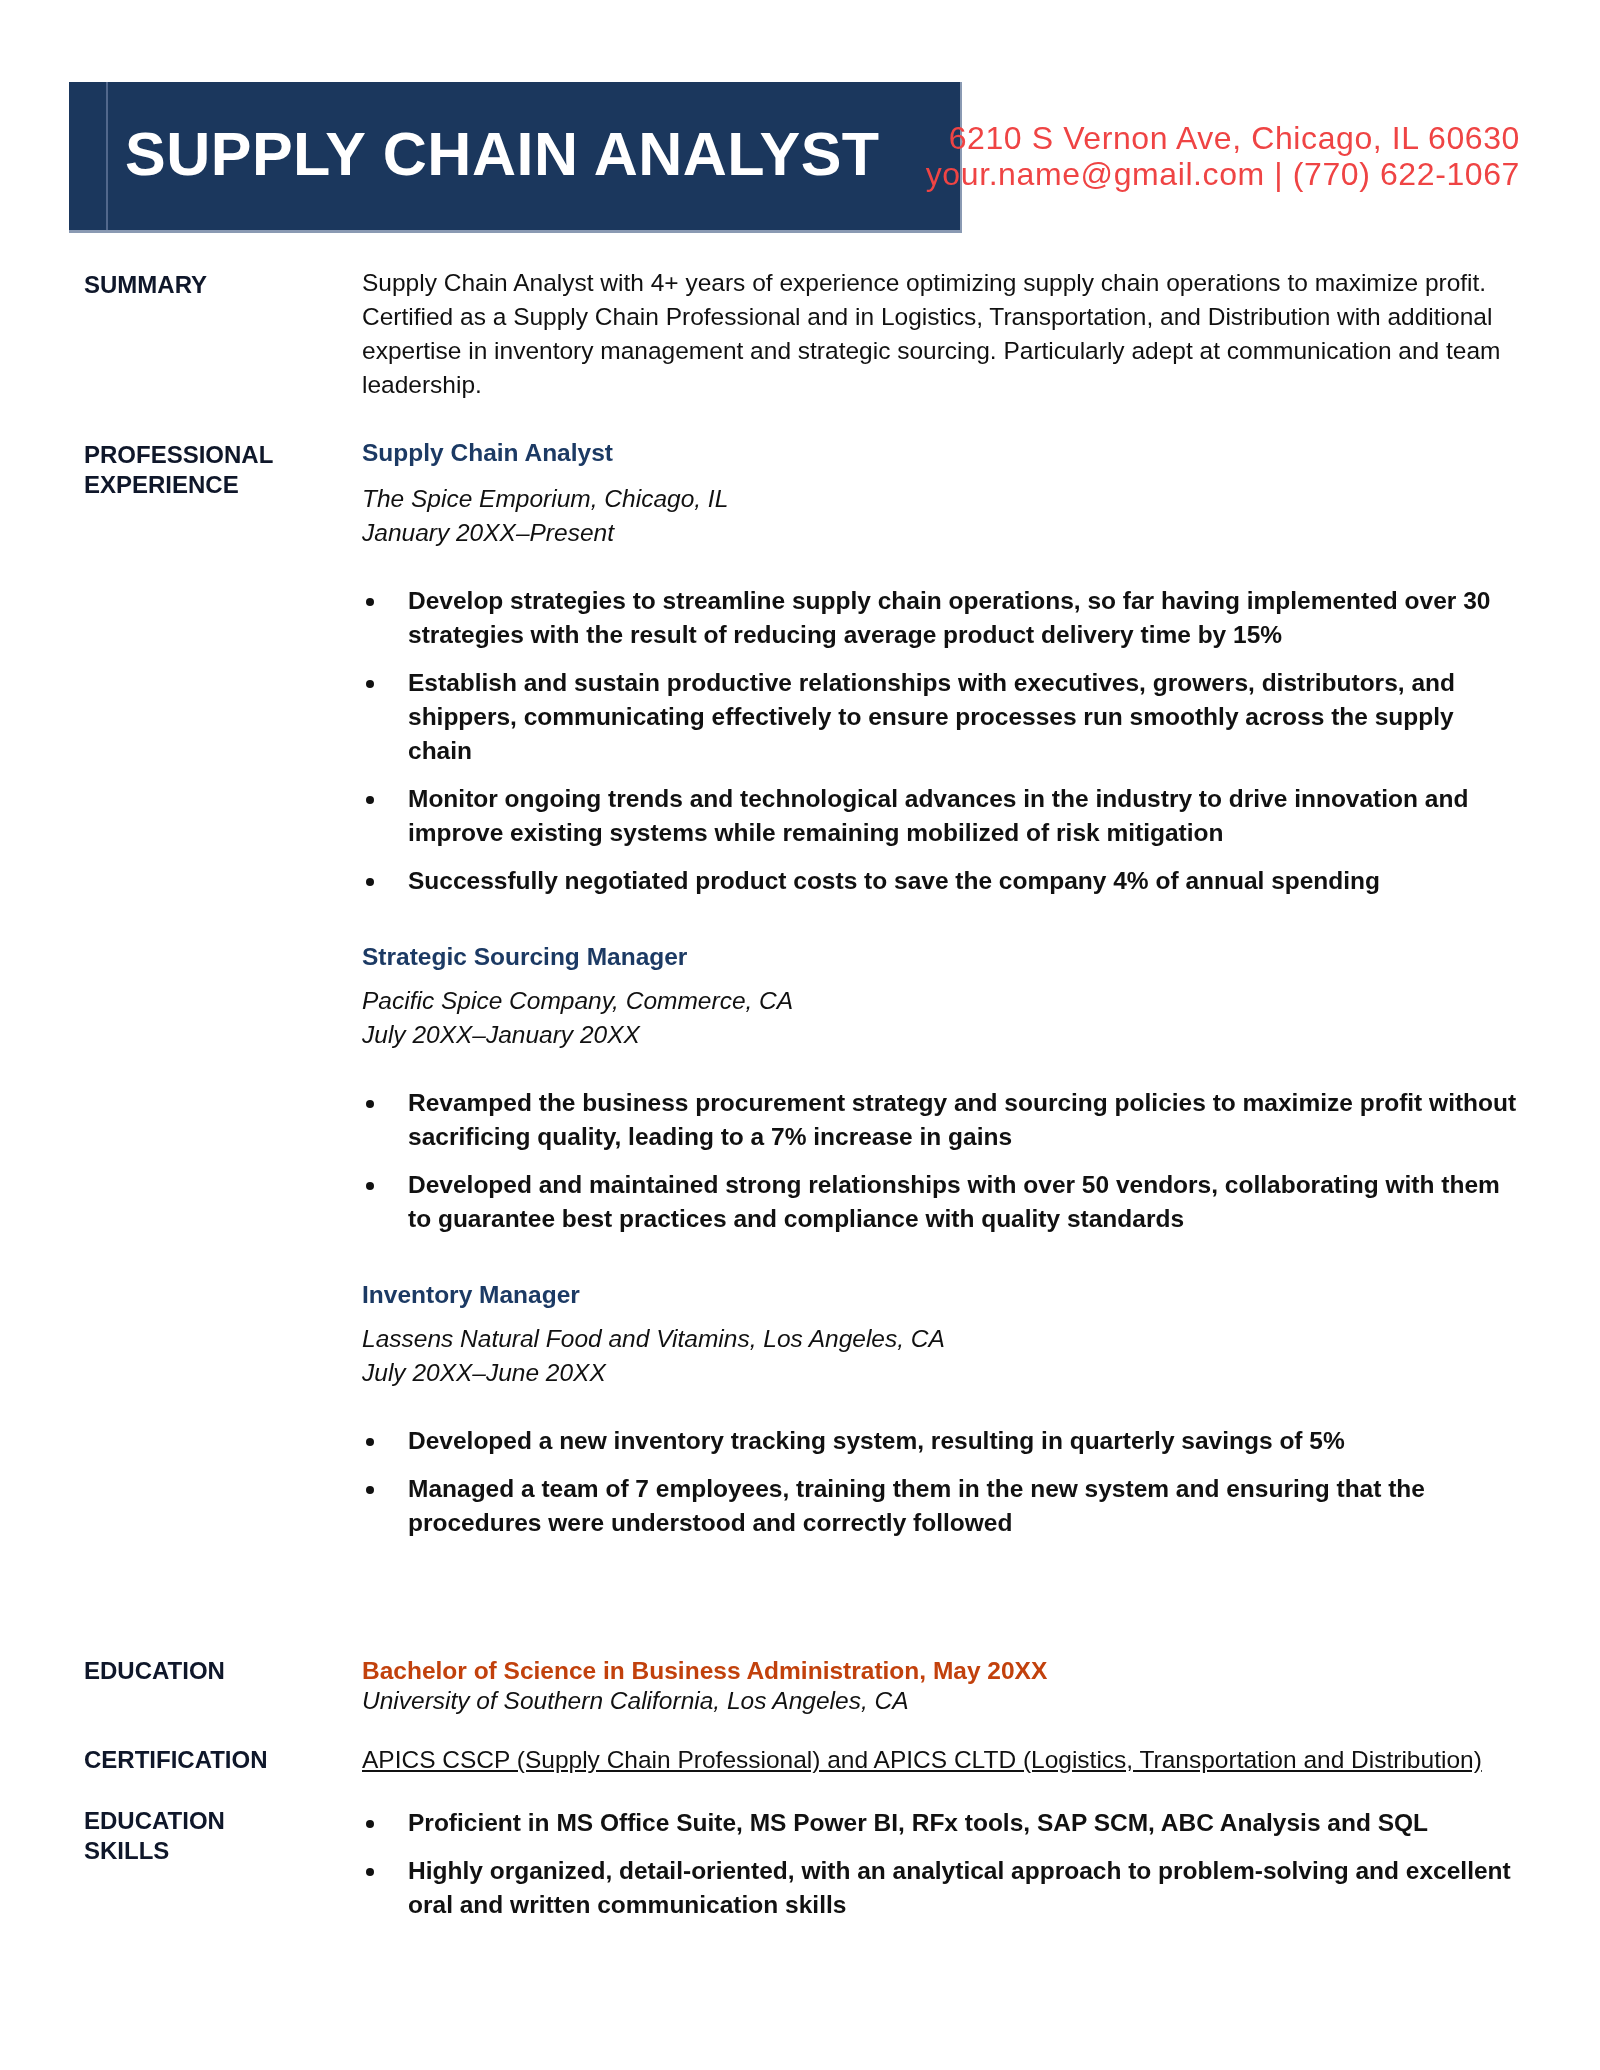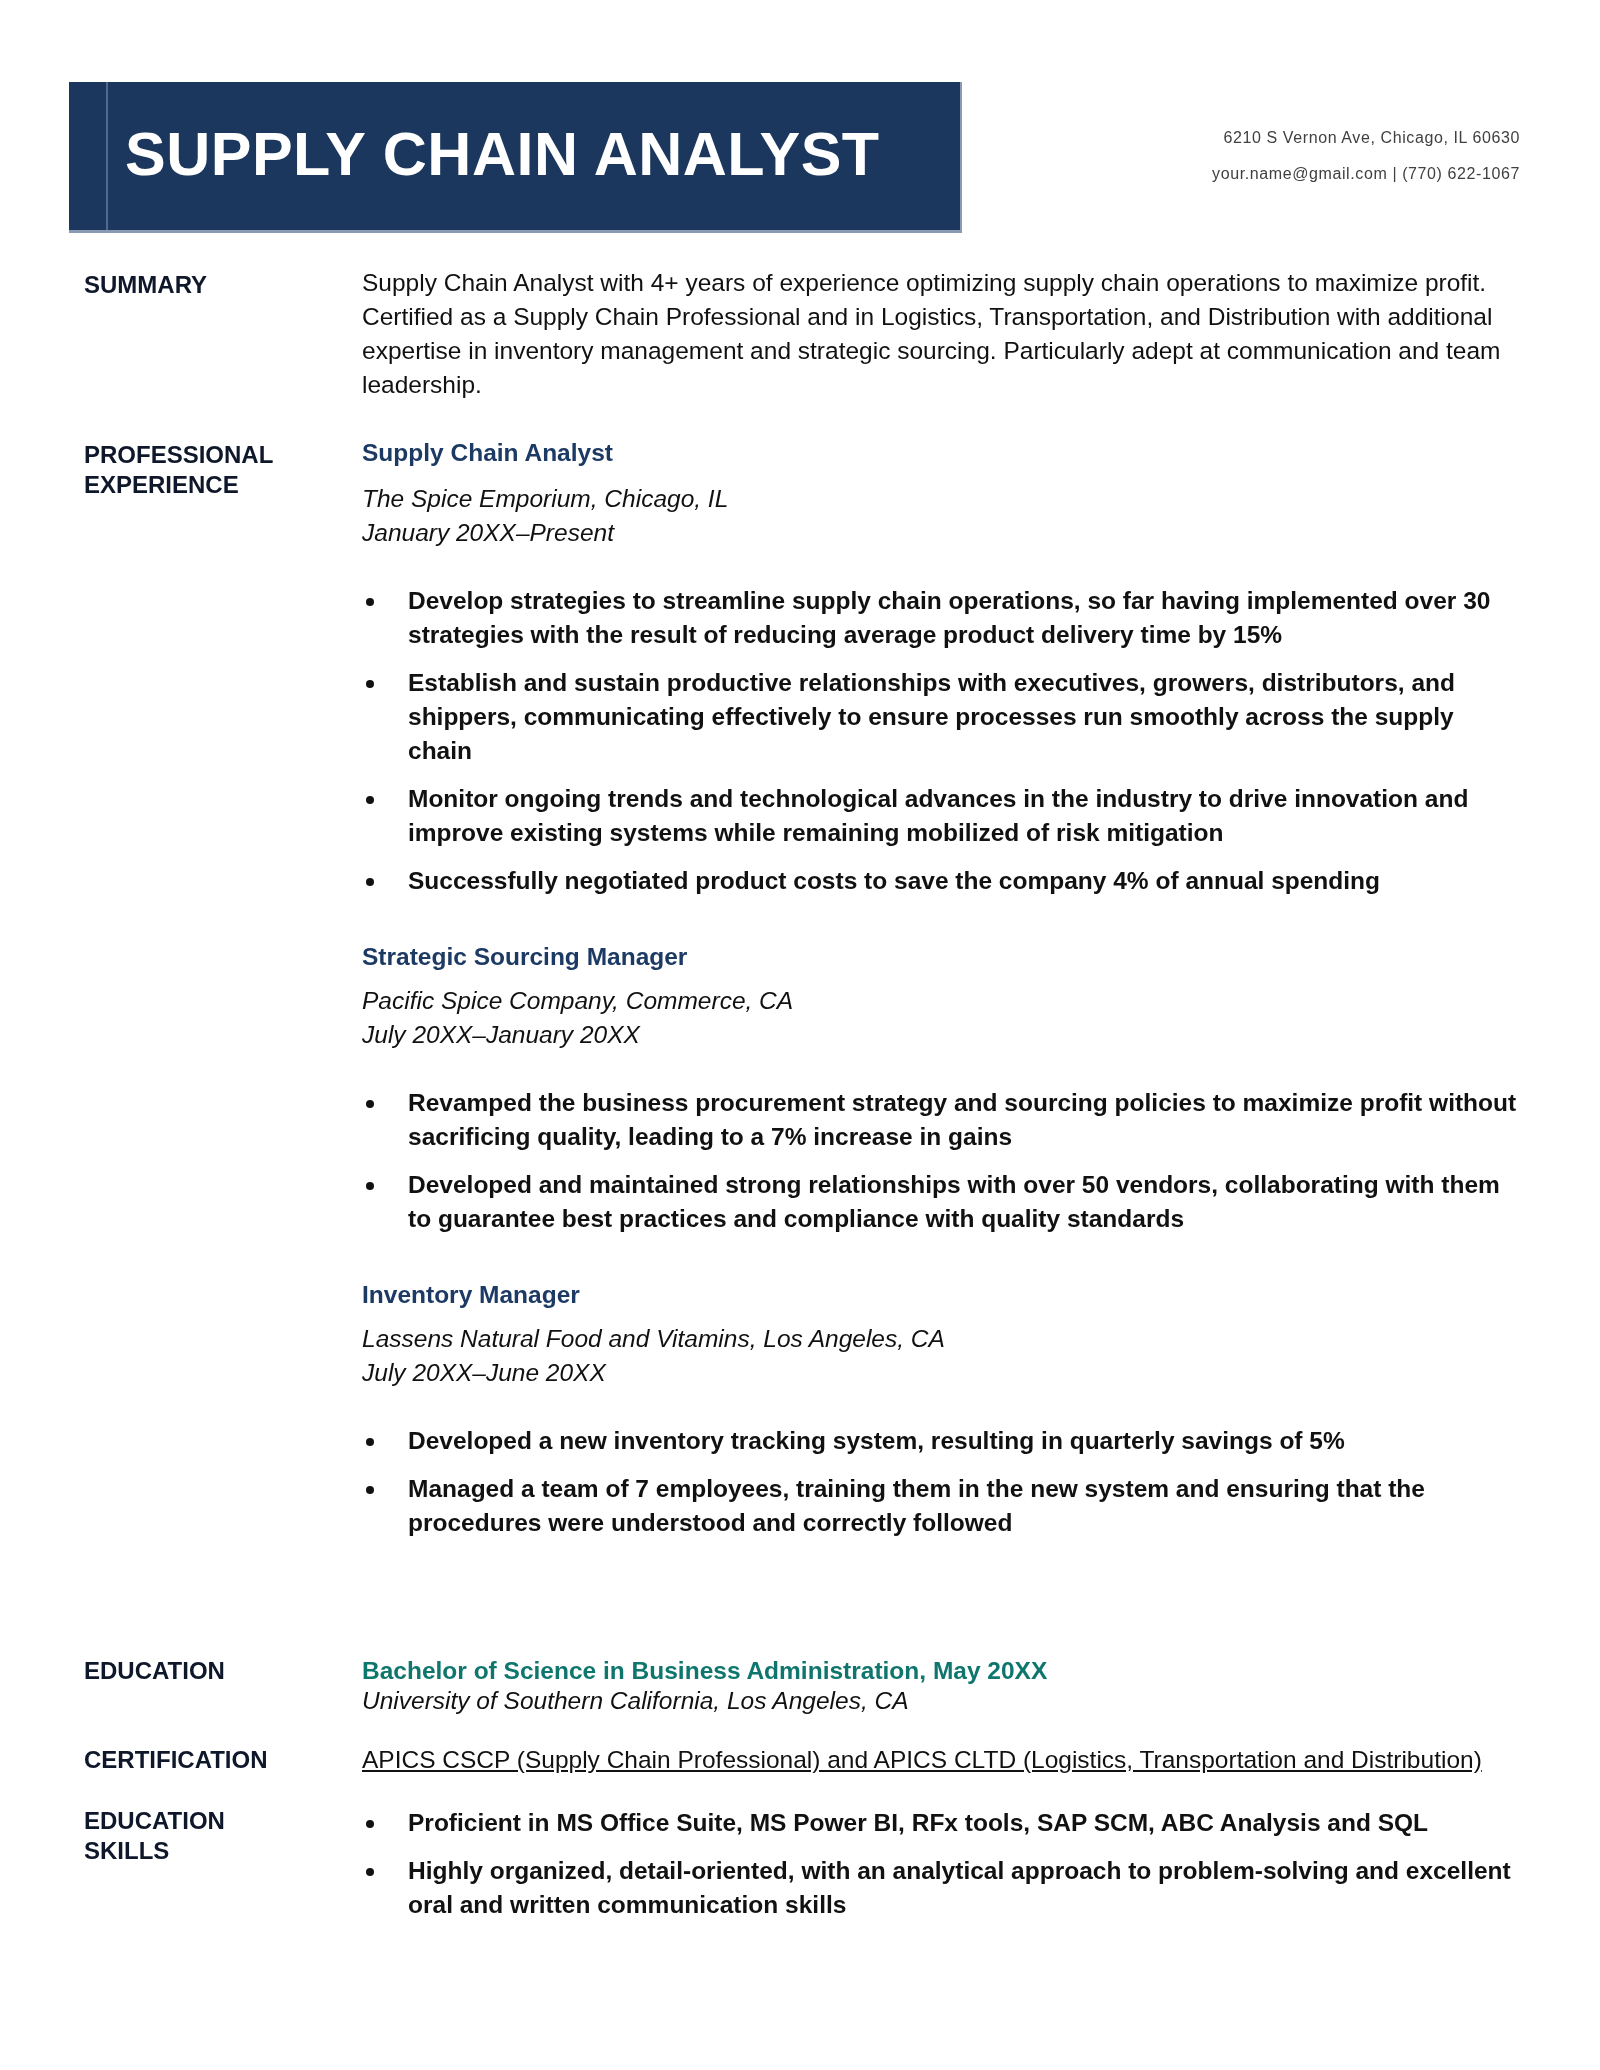--- a/index.html
+++ b/index.html
@@ -14,40 +14,40 @@
   .header-box .rule {
     position: absolute; left: 37px; top: 0; width: 2px; height: 148px; background: #52688c;
   }
   .header-title {
     position: absolute; left: 125px; top: 118px; margin: 0;
     font-size: 61px; font-weight: bold; color: #ffffff; letter-spacing: 0.5px;
     line-height: 72px; white-space: nowrap;
   }
   .contact {
     position: absolute; right: 80px; top: 120px; text-align: right;
-    font-size: 16px; color: #404040; line-height: 36px; letter-spacing: 0.6px;
+    font-size: 32px; color: #ef4444; line-height: 36px; letter-spacing: 0.6px;
   }
   .contact div { white-space: nowrap; }
 
   .section { position: absolute; left: 0; width: 1600px; }
   .sec-head {
     position: absolute; left: 84px; width: 260px;
     font-size: 24px; font-weight: bold; color: #0f172a; line-height: 30px;
   }
   .sec-body { position: absolute; left: 362px; width: 1160px; font-size: 24.5px; line-height: 34px; }
   .para { margin: 0; }
   .job-title { font-weight: bold; color: #1c3a64; font-size: 24.5px; line-height: 34px; margin: 0; }
   .job-meta { font-style: italic; margin: 0; line-height: 34px; }
   ul.bullets { list-style: none; margin: 0; padding: 0; font-weight: bold; }
   ul.bullets li { position: relative; padding-left: 46px; margin: 0 0 14px 0; line-height: 34px; }
   ul.bullets li::before {
     content: ""; position: absolute; left: 4px; top: 14px;
     width: 8px; height: 8px; border-radius: 50%; background: #111111;
   }
-  .edu-degree { font-weight: bold; color: #0f766e; margin: 0; line-height: 30px; }
+  .edu-degree { font-weight: bold; color: #c2410c; margin: 0; line-height: 30px; }
   .edu-school { font-style: italic; margin: 0; line-height: 30px; }
 </style>
 </head>
 <body>
 
 <div class="header-box">
   <div class="rule"></div>
 </div>
 <h1 class="header-title">SUPPLY CHAIN ANALYST</h1>
 <div class="contact">

